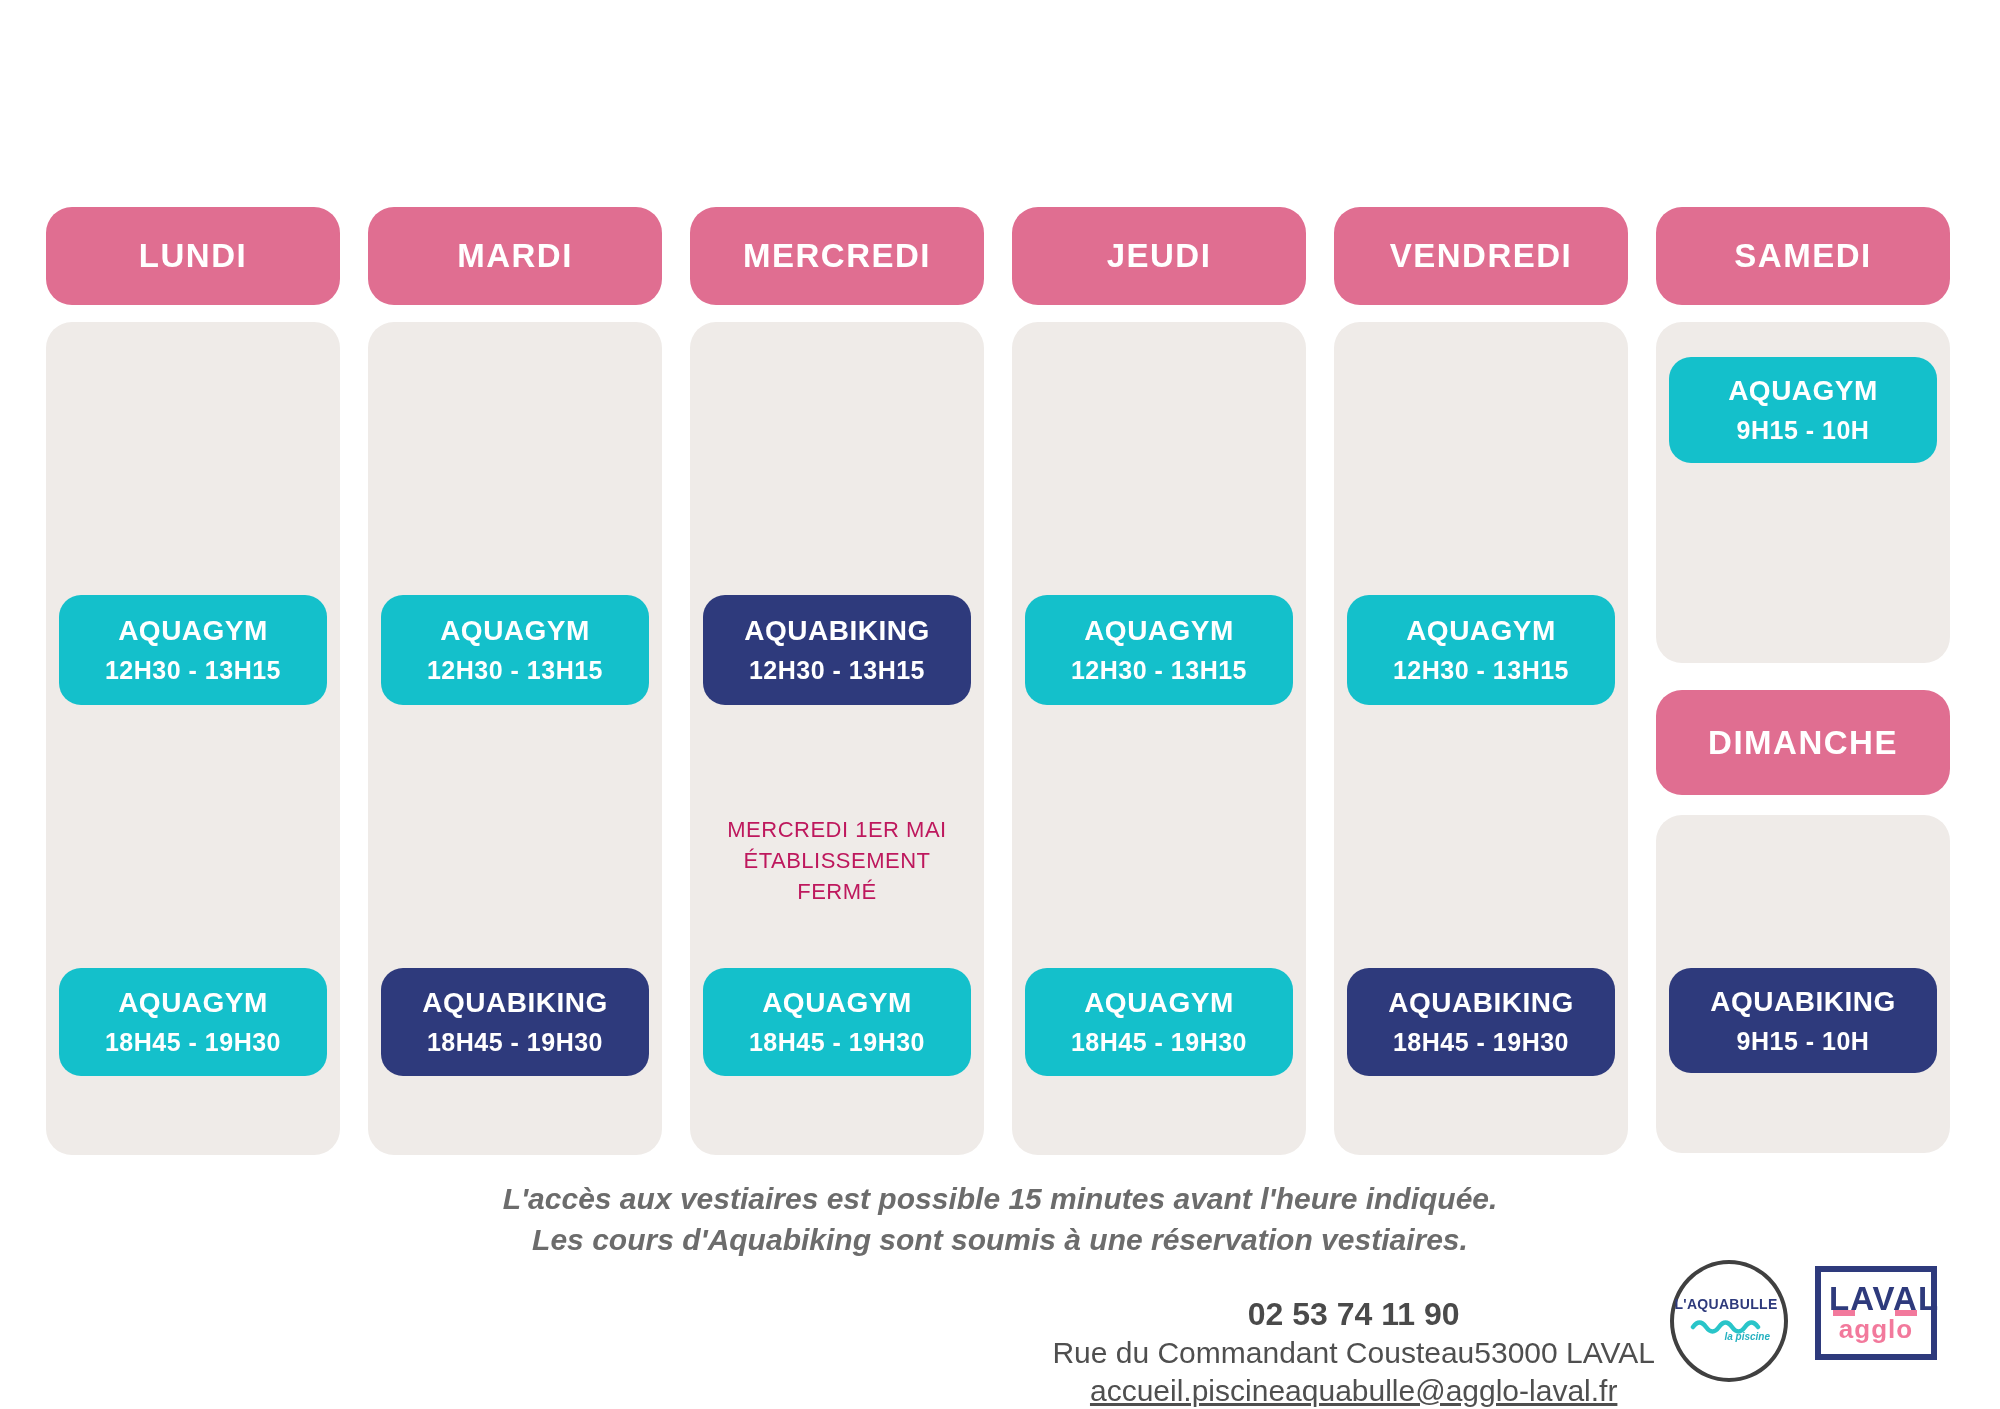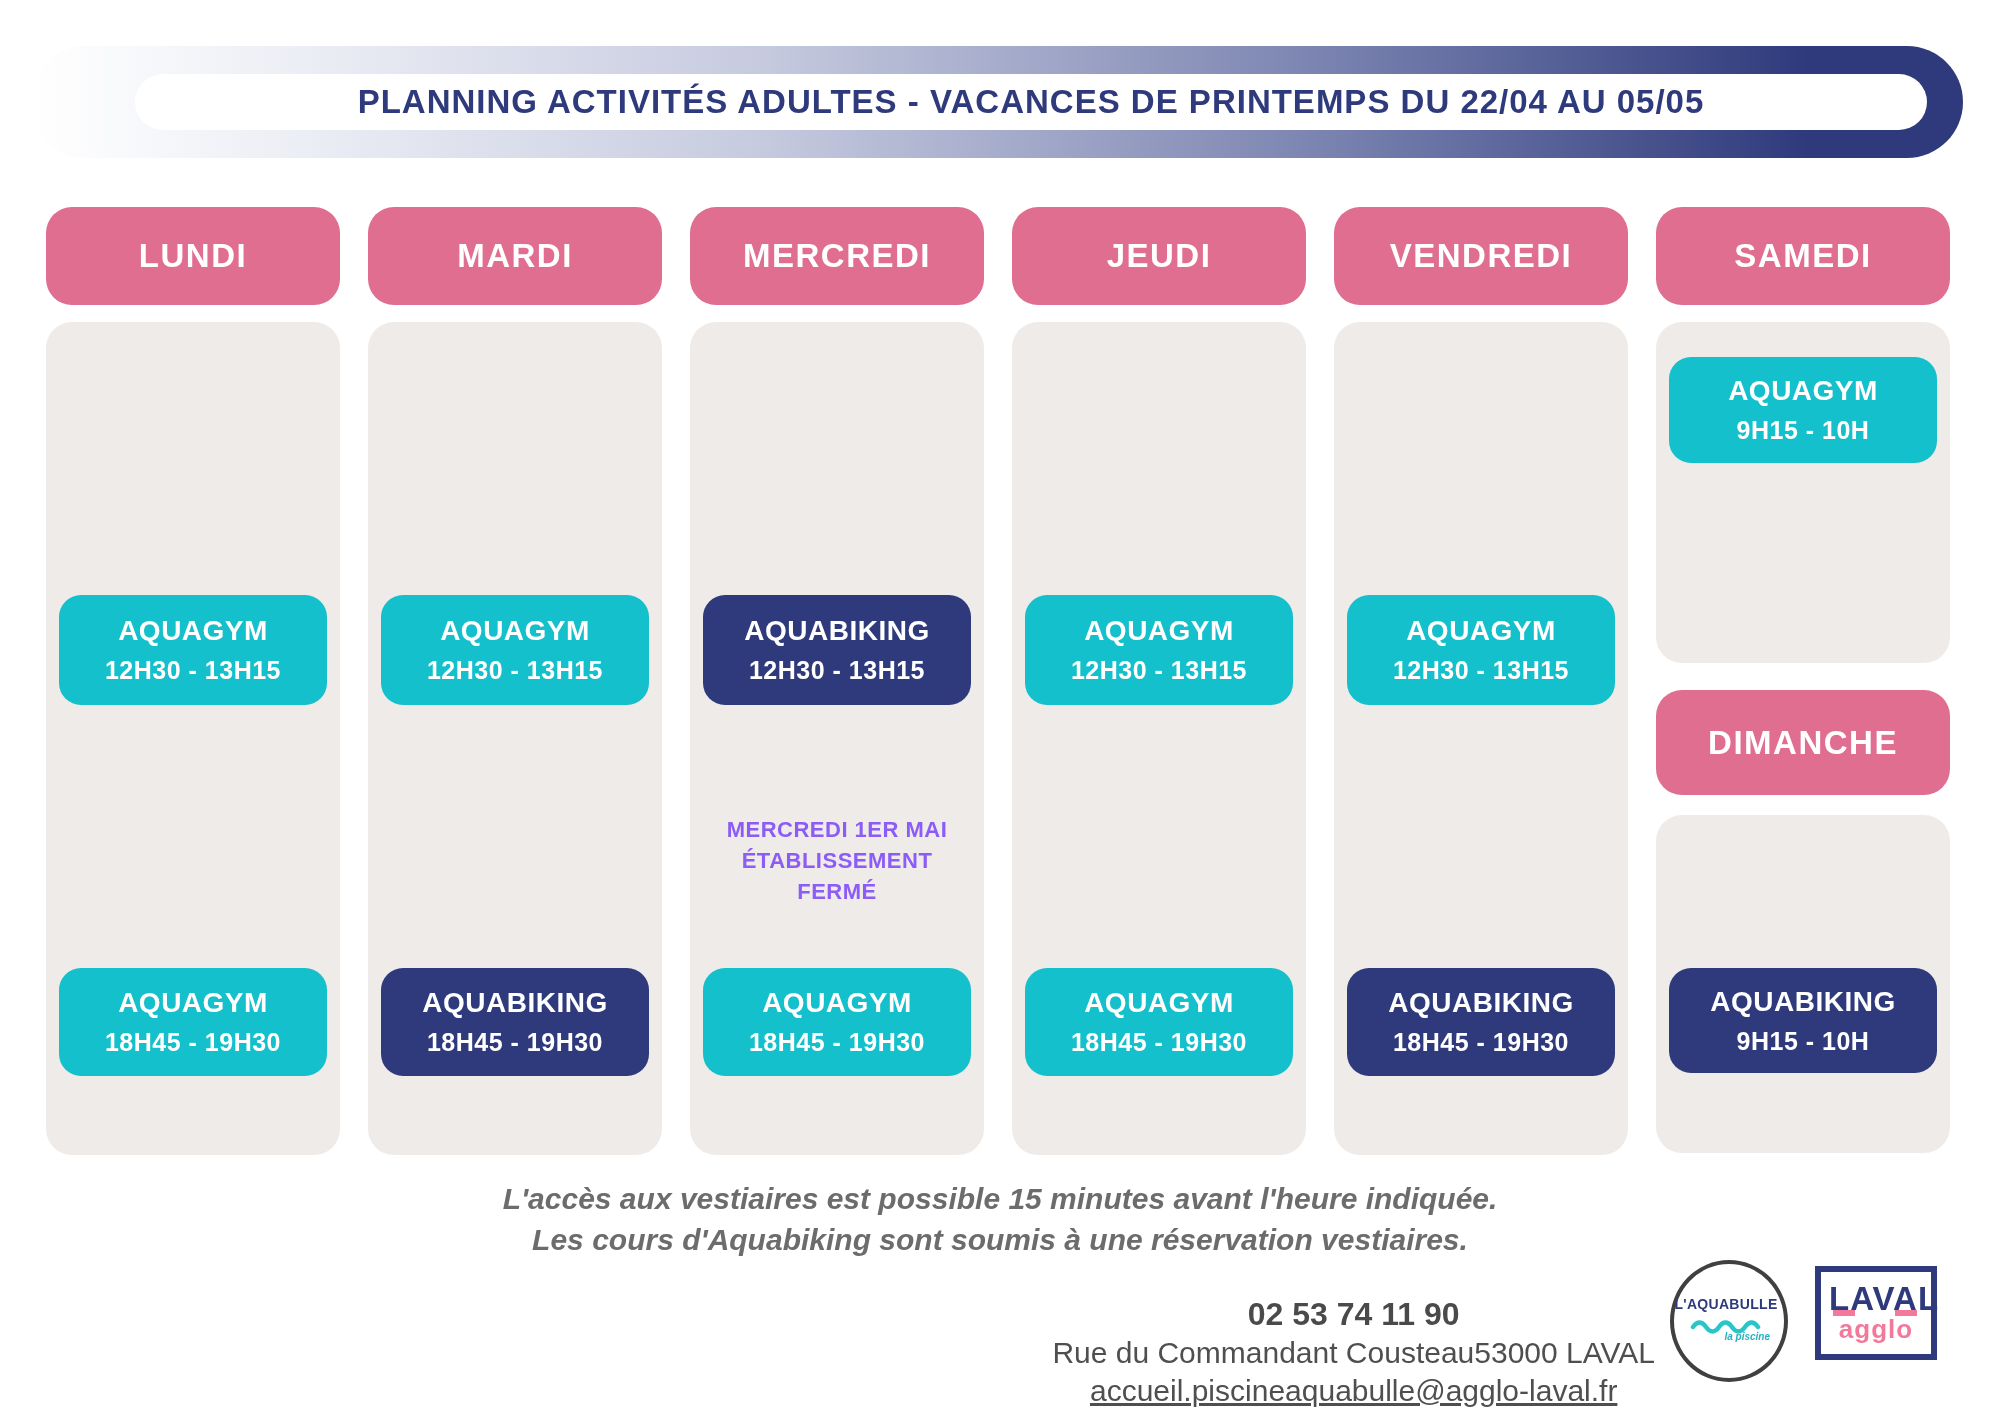--- a/index.html
+++ b/index.html
@@ -53,21 +53,21 @@
   .aquabiking{background:#2e3a7c;}
   .panel-main .row-midday{top:273px;height:110px;}
   .panel-main .row-evening{top:646px;height:108px;}
   .panel-sat-top .row-morning{top:35px;height:106px;}
   .panel-sat-bottom .row-morning{top:153px;height:105px;}
   .activity-title{font-weight:800;font-size:28px;letter-spacing:0.5px;}
   .activity-time{font-weight:700;font-size:25px;letter-spacing:0.5px;}
 
   .note{
     position:absolute;left:8px;right:8px;top:492px;text-align:center;
-    color:#8b5cf6;font-weight:700;font-size:22px;line-height:1.42;letter-spacing:0.5px;
+    color:#be185d;font-weight:400;font-size:22px;line-height:1.42;letter-spacing:0.5px;
   }
 
   
   .foot-notes{
     position:absolute;left:0;top:1178px;width:2000px;text-align:center;
     color:#6c6c6c;font-style:italic;font-weight:700;font-size:30px;line-height:1.37;
   }
   .contact{
     position:absolute;top:1262px;right:345px;text-align:center;
     color:#4f4f4f;font-size:30px;line-height:1.26;margin-top:32px;
@@ -103,25 +103,20 @@
   .laval-sub{
     position:absolute;left:0;right:0;top:42px;text-align:center;
     color:#f2799c;font-weight:700;font-size:26px;letter-spacing:1px;
   }
 </style>
 </head>
 <body>
 
 <div id="page">
 
-  <div class="banner-outer">
-    <div class="banner-inner">
-      <span class="banner-title">PLANNING ACTIVITÉS ADULTES - VACANCES DE PRINTEMPS DU 22/04 AU 05/05</span>
-    </div>
-  </div>
 
   <div class="grid">
       <div class="col-wrap col">
         <div class="day-pill pill-top">LUNDI</div>
         <div class="panel panel-main">
           <div class="activity aquagym row-midday">
             <div class="activity-title">AQUAGYM</div>
             <div class="activity-time">12H30 - 13H15</div>
           </div>
           <div class="activity aquagym row-evening">

